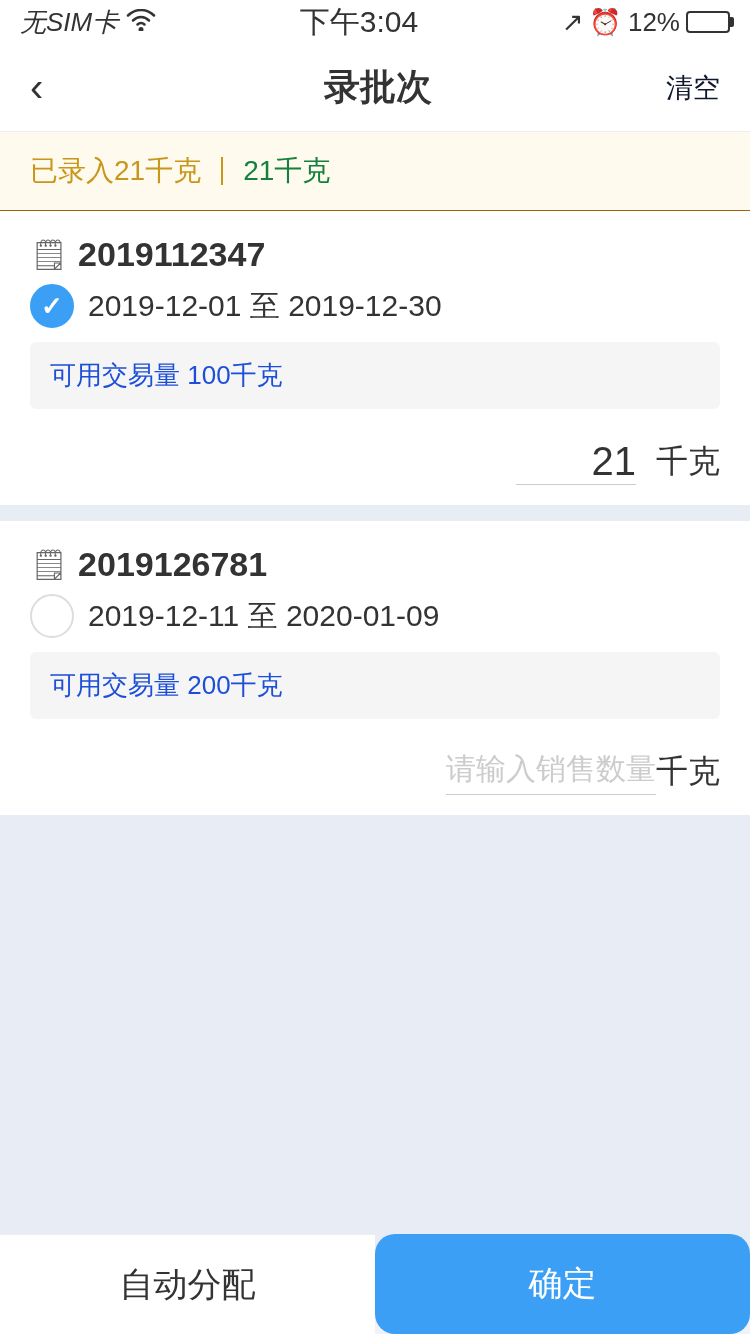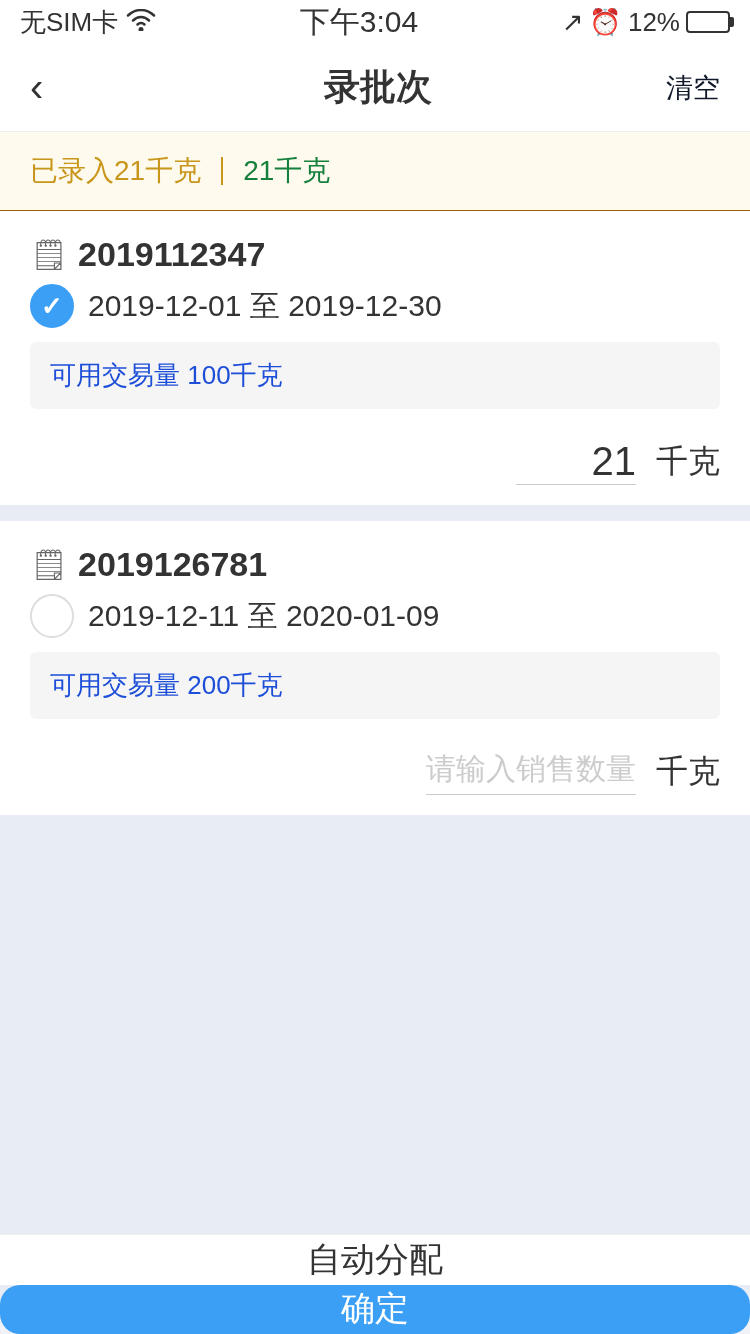--- a/index.html
+++ b/index.html
@@ -21,20 +21,21 @@
       align-items: center;
       justify-content: space-between;
       padding: 0 20px;
       font-size: 26px;
       font-weight: 500;
     }
     .status-left {
       display: flex;
       align-items: center;
       gap: 8px;
+      font-style: italic;
     }
     .status-center {
       font-size: 30px;
       font-weight: 400;
       text-align: right;
     }
     .status-right {
       display: flex;
       align-items: center;
       gap: 6px;
@@ -208,21 +209,21 @@
       height: 16px;
       background: #e8ecf5;
     }
 
     
     .input-row {
       display: flex;
       align-items: center;
       justify-content: flex-end;
       padding: 10px 30px 20px 30px;
-      gap: 20px;
+      gap: 0;
     }
     .input-placeholder {
       font-size: 30px;
       color: #ccc;
     }
     .input-unit {
       font-size: 32px;
       color: #333;
     }
     .input-underline {
@@ -233,21 +234,20 @@
     }
 
     
     .footer {
       position: fixed;
       bottom: 0;
       left: 0;
       width: 750px;
       display: flex;
       height: 100px;
-      flex-direction: column;
     }
     .footer-auto {
       flex: 1;
       background: #fff;
       display: flex;
       align-items: center;
       justify-content: center;
       font-size: 34px;
       color: #333;
       border-top: 1px solid #eee;

